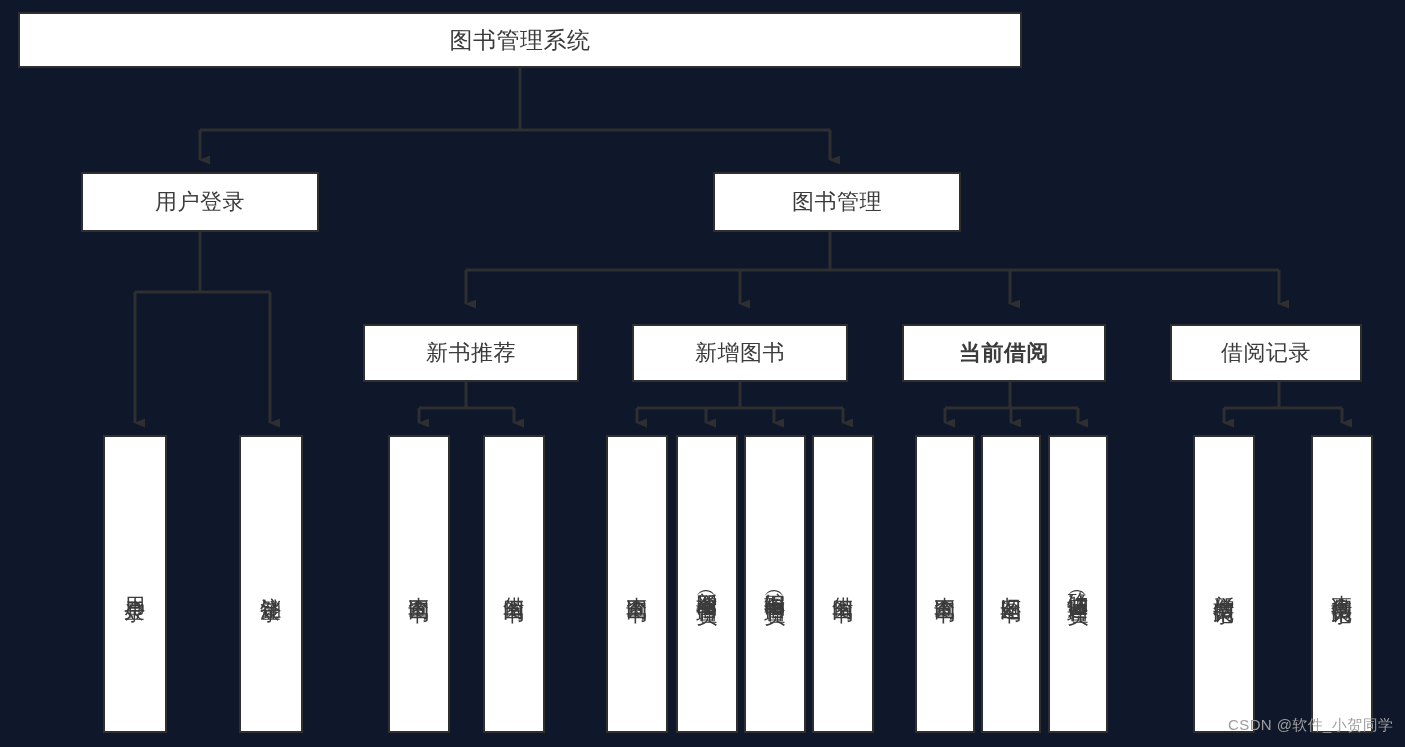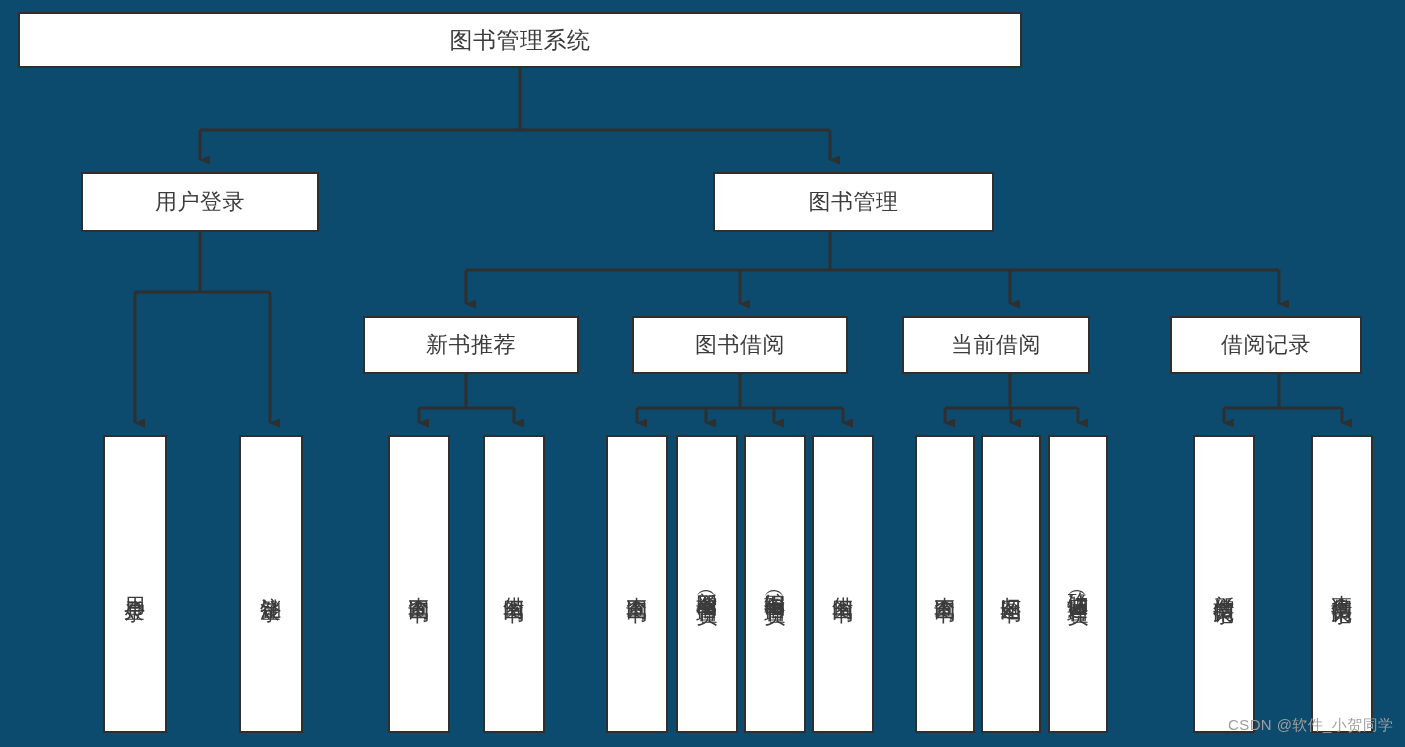--- a/index.html
+++ b/index.html
@@ -8,21 +8,21 @@
     padding: 0;
     background: #ffffff;
   }
   body {
     font-family: "Liberation Sans", "DejaVu Sans", sans-serif;
   }
   #diagram-canvas {
     position: relative;
     width: 1405px;
     height: 747px;
-    background: #0c4a6e;
+    background: #0f172a;
     overflow: hidden;
   }
   #edge-layer {
     position: absolute;
     left: 0;
     top: 0;
     width: 1405px;
     height: 747px;
     pointer-events: none;
   }
@@ -56,21 +56,21 @@
   .node.lvl1 {
     height: 60px;
     top: 172px;
   }
   .node.lvl1 .node-label {
     font-size: 22px;
   }
   
   .node.lvl2 {
     height: 58px;
-    top: 316px;
+    top: 324px;
   }
   .node.lvl2 .node-label {
     font-size: 22px;
   }
   
   .node.leaf {
     top: 435px;
     height: 298px;
     padding: 6px 2px;
   }
@@ -150,31 +150,31 @@
     </g>
   </svg>
 
   <div class="node root">
     <span class="node-label">图书管理系统</span>
   </div>
 
   <div class="node lvl1" style="left:81px; width:238px;">
     <span class="node-label">用户登录</span>
   </div>
-  <div class="node lvl1" style="left:713px; width:281px;">
+  <div class="node lvl1" style="left:713px; width:248px;">
     <span class="node-label">图书管理</span>
   </div>
 
   <div class="node lvl2" style="left:363px; width:216px;">
     <span class="node-label">新书推荐</span>
   </div>
   <div class="node lvl2" style="left:632px; width:216px;">
-    <span class="node-label">图书借阅</span>
-  </div>
-  <div class="node lvl2" style="left:902px; width:188px;">
+    <span class="node-label">新增图书</span>
+  </div>
+  <div class="node lvl2" style="left:902px; width:204px;font-weight:bold;">
     <span class="node-label">当前借阅</span>
   </div>
   <div class="node lvl2" style="left:1170px; width:192px;">
     <span class="node-label">借阅记录</span>
   </div>
 
   <div class="node leaf" style="left:103px; width:64px;">
     <span class="node-label">用户登录</span>
   </div>
   <div class="node leaf" style="left:239px; width:64px;">

